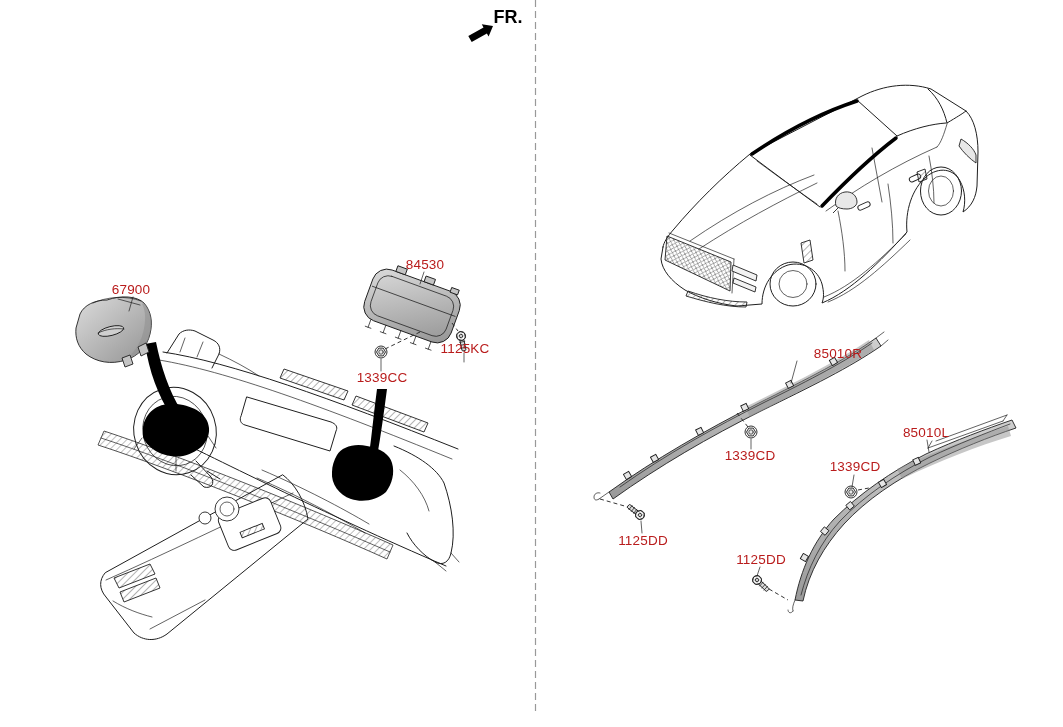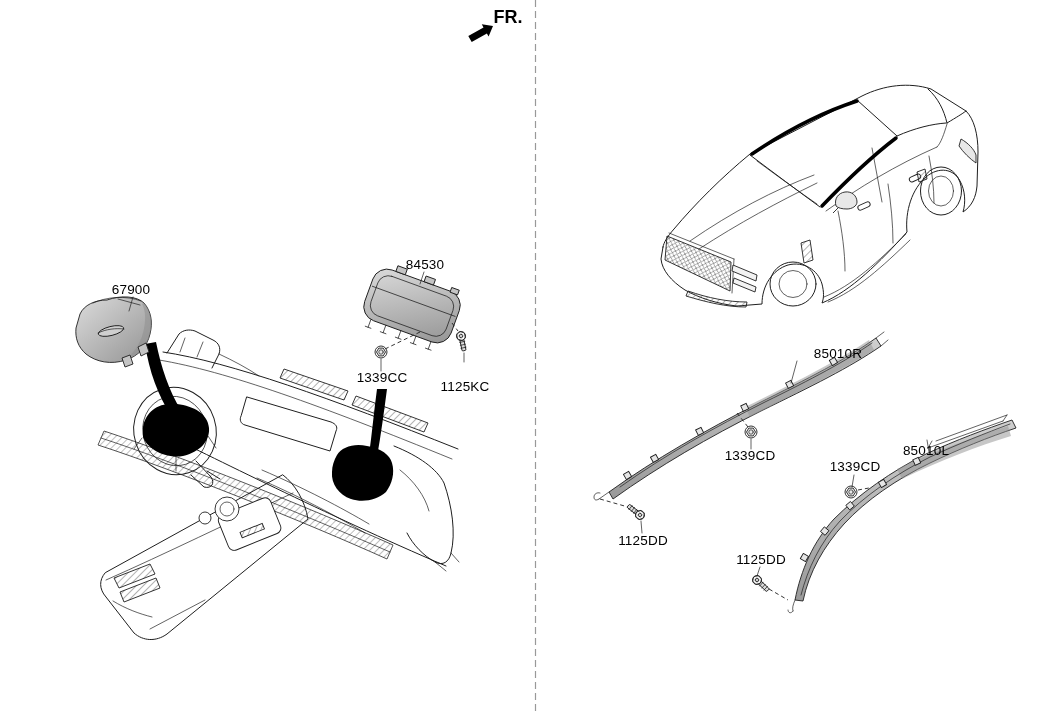--- a/index.html
+++ b/index.html
@@ -11,21 +11,21 @@
   .lnthin{stroke-width:.7;}
   .sk{stroke:var(--line,#1f1f1f);stroke-width:.9;stroke-linejoin:round;}
   .wht{fill:#fff;stroke:var(--line,#1f1f1f);stroke-width:.9;}
   .black{fill:var(--black-fill,#000);stroke:none;}
   .filldark{fill:var(--part-fill-dark,#8f8f8f);stroke:none;}
   .dash{fill:none;stroke:var(--line,#1f1f1f);stroke-width:.9;stroke-dasharray:4 3;}
   .thick{fill:none;stroke:var(--black-fill,#000);stroke-width:3.5;stroke-linecap:round;}
   .divider-line{stroke:var(--divider,#999);stroke-width:1.2;stroke-dasharray:7 4;}
   
   .part-label{position:absolute;transform:translate(-50%,-50%);font-size:13.5px;line-height:1.1;
-              color:#000000;white-space:nowrap;letter-spacing:.2px;cursor:pointer;}
+              color:#b91c1c;white-space:nowrap;letter-spacing:.2px;cursor:pointer;}
   .fr-label{position:absolute;transform:translate(-50%,-50%);font-size:18px;font-weight:bold;color:#000;}
 </style>
 </head>
 <body>
 
 <div class="stage">
 
 <svg width="1063" height="727" viewBox="0 0 1063 727">
   <defs>
     <linearGradient id="gmod" x1="0" y1="0" x2="1" y2="1">
@@ -207,21 +207,21 @@
 
   <path class="ln lnthin" d="M797,361 L791,383 M751,449 L751,439 M854,475 L852,487 M927,440 L929,452 M642,533 L641,521 M760,567 L757,576"></path>
   <path class="dash" d="M748,427 L737,413 M858,490 L869,488 M600,499 L628,507 M769,589 L788,600"></path>
 </svg>
 
 <div class="fr-label" style="left:508px;top:17px">FR.</div>
 
 <div class="part-label" style="left:131px;top:290px">67900</div>
 <div class="part-label" style="left:425px;top:265px">84530</div>
 <div class="part-label" style="left:382px;top:378px">1339CC</div>
-<div class="part-label" style="left:465px;top:387px">1125KC</div>
+<div class="part-label" style="left:465px;top:349px">1125KC</div>
 <div class="part-label" style="left:838px;top:354px">85010R</div>
 <div class="part-label" style="left:750px;top:456px">1339CD</div>
 <div class="part-label" style="left:855px;top:467px">1339CD</div>
-<div class="part-label" style="left:926px;top:451px">85010L</div>
+<div class="part-label" style="left:926px;top:433px">85010L</div>
 <div class="part-label" style="left:643px;top:541px">1125DD</div>
 <div class="part-label" style="left:761px;top:560px">1125DD</div>
 
 </div>
 
 </body></html>

